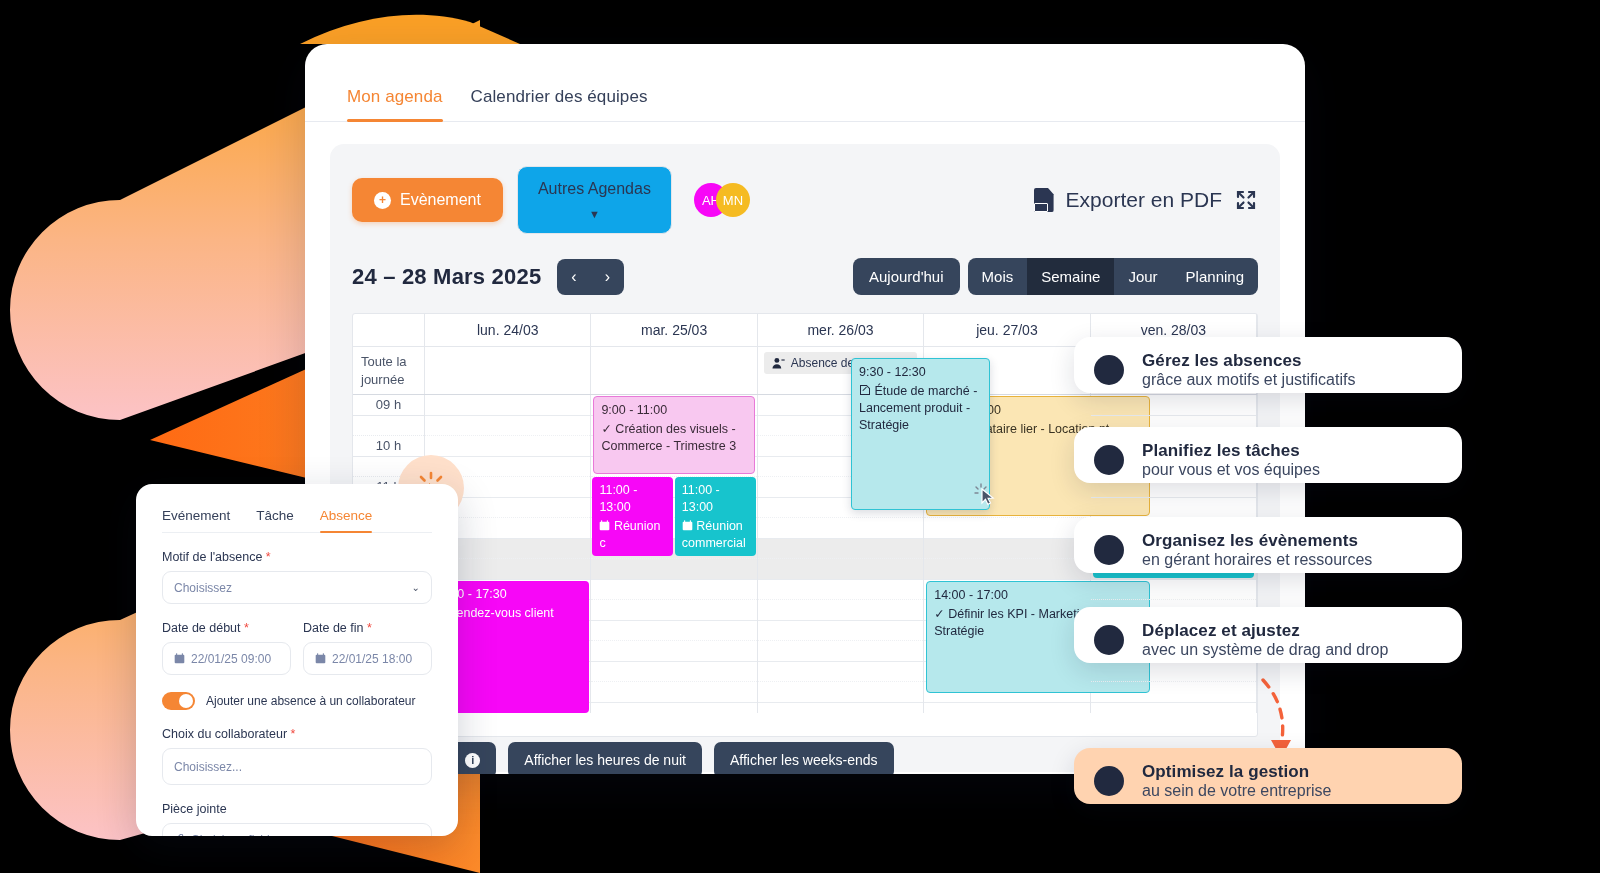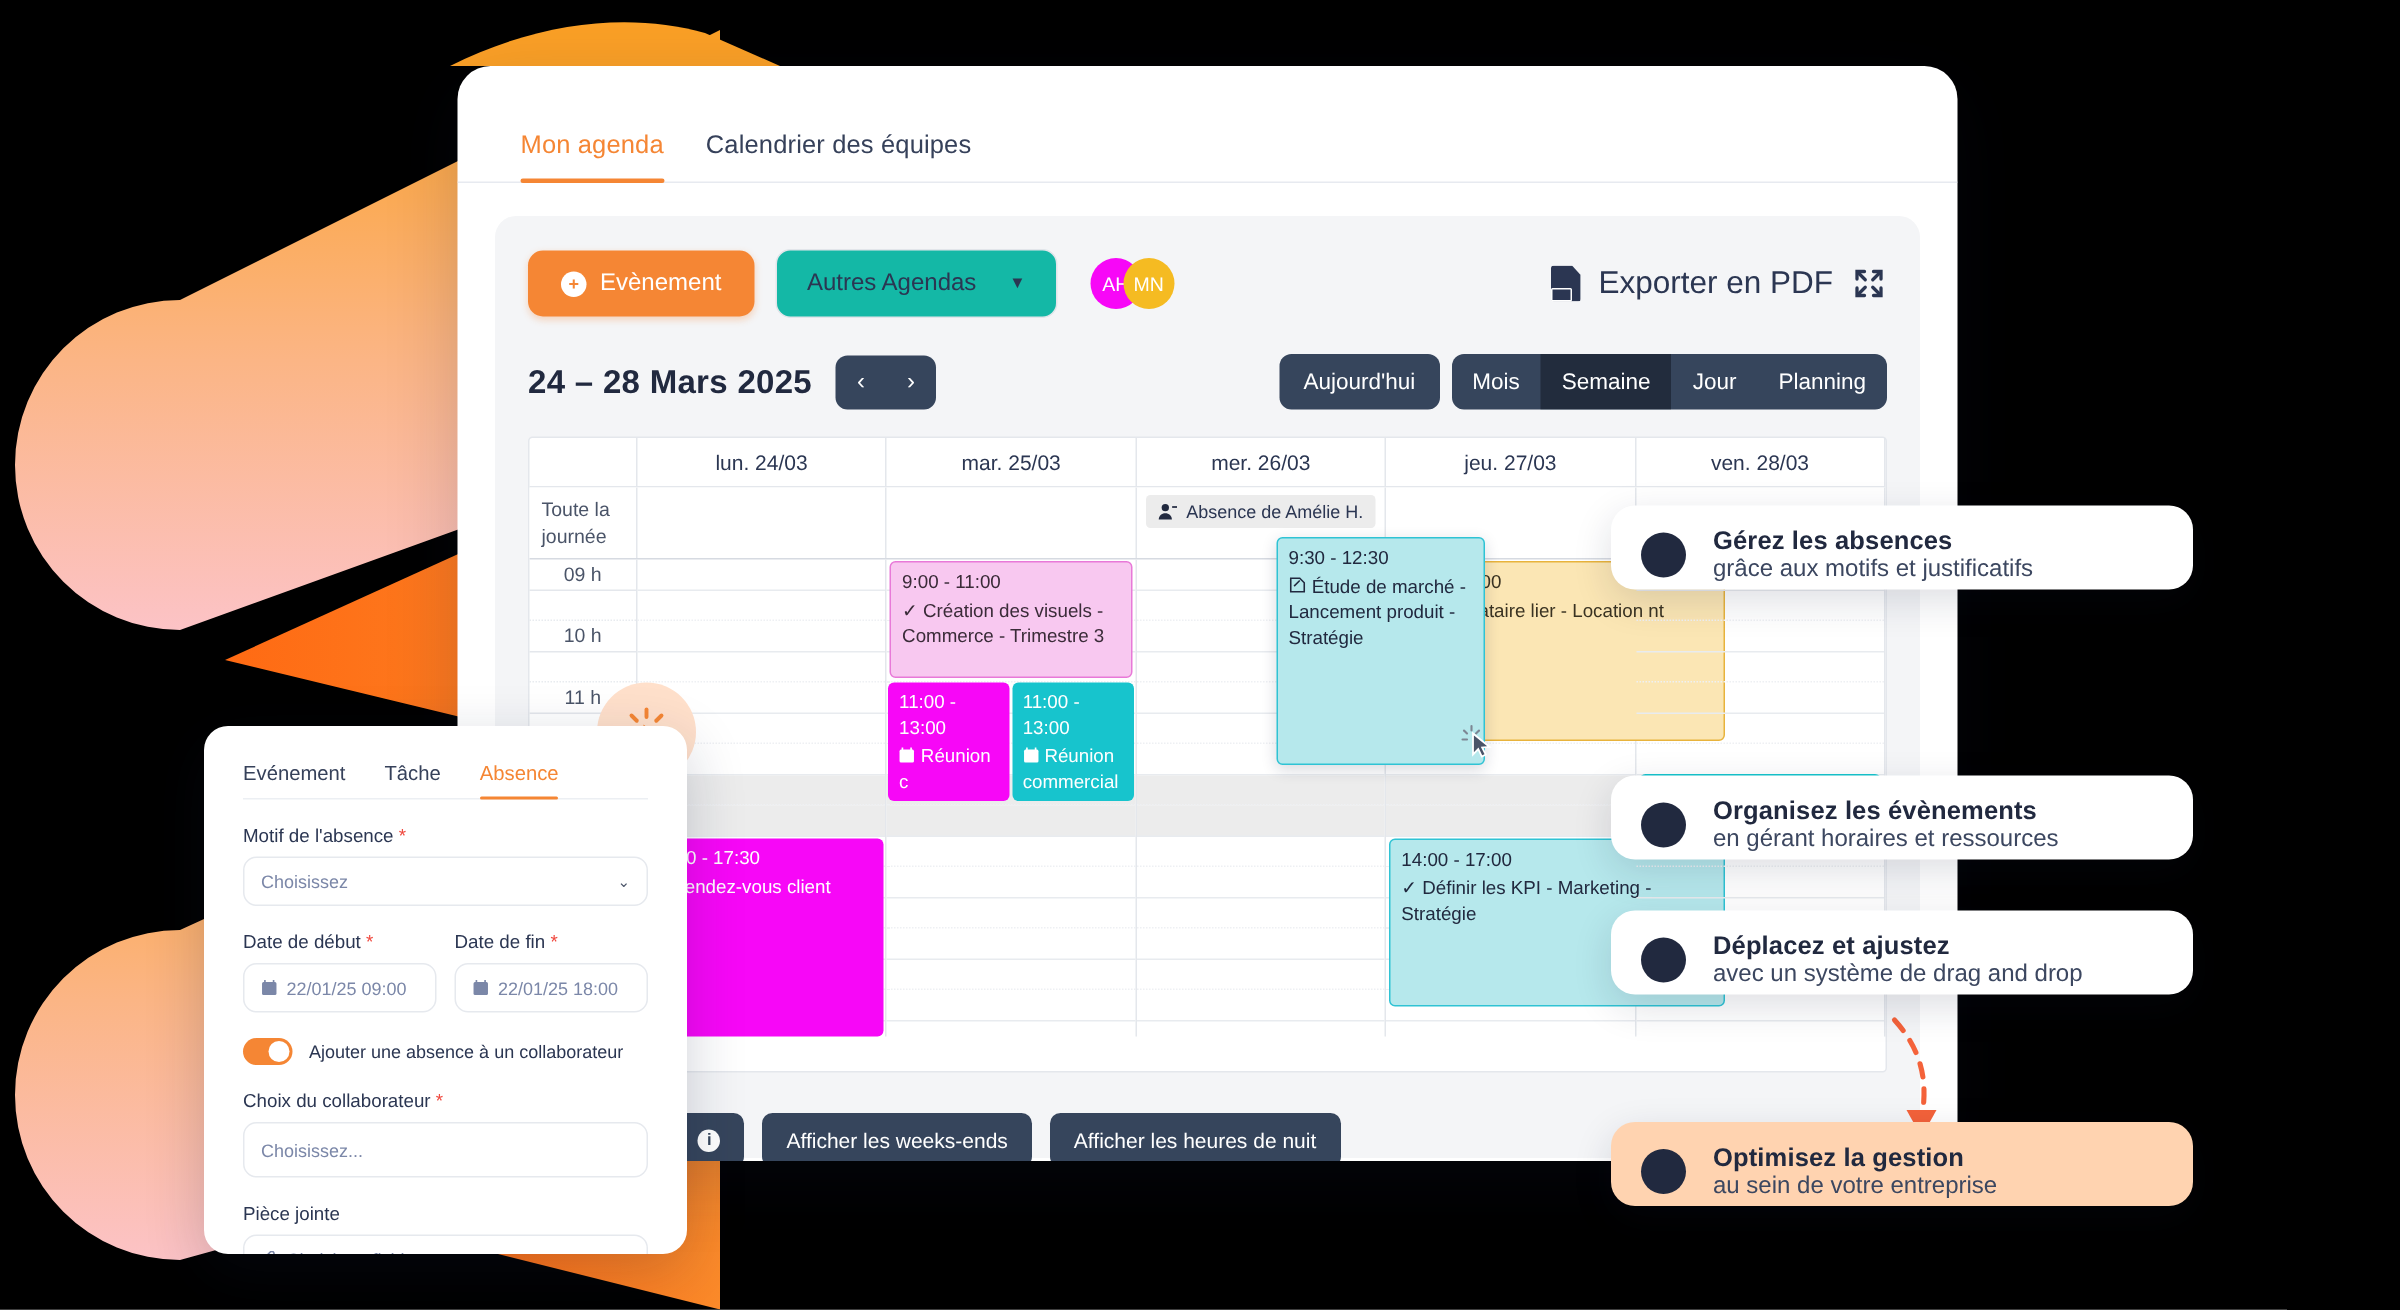--- a/index.html
+++ b/index.html
@@ -38,22 +38,22 @@
   .panel { margin: 22px 25px 0 25px; background:#f4f5f7; border-radius:14px 14px 0 0;
            height: 628px; padding: 22px 22px 0 22px; position:relative; }
 
   .toolbar-row { display:flex; align-items:center; gap:14px; }
   .btn-event { display:flex; align-items:center; gap:9px; background:#f58634; color:#fff;
                border:none; border-radius:10px; padding:13px 22px; font-size:16px; cursor:pointer;
                box-shadow:0 2px 5px rgba(245,134,52,.3); }
   .btn-event .plus-ico { width:17px; height:17px; border-radius:50%; background:#fff;
         display:inline-flex; align-items:center; justify-content:center; color:#f58634;
         font-size:12px; line-height:1; font-weight:bold; }
-  .btn-agendas { background:#14b8a6; border:1px solid #e2e5ea; border-radius:10px; padding:13px 20px;
-                 font-size:16px; color:#2b3652; cursor:pointer; display:flex; align-items:center; gap:22px; }
+  .btn-agendas { background:#0ea5e9; border:1px solid #e2e5ea; border-radius:10px; padding:13px 20px;
+                 font-size:16px; color:#2b3652; cursor:pointer; display:flex; align-items:center; gap:10px;flex-direction:column; }
   .caret { font-size:11px; }
 
   .avatars { display:flex; align-items:center; margin-left:8px; }
   .avatar { width:34px; height:34px; border-radius:50%; color:#fff; font-size:13px;
             display:flex; align-items:center; justify-content:center; }
   .avatar.a1 { background:#f707f7; }
   .avatar.a2 { background:#f5bb22; margin-left:-12px; }
 
   .export { margin-left:auto; display:flex; align-items:center; gap:12px; }
   .export-lbl { font-size:21px; color:#2b3652; cursor:pointer; }
@@ -460,22 +460,22 @@
             </div>
           </div>
         </div>
       </div>
 
       <div class="footer-btns">
         <button class="fbtn">
           <span>l'agenda EKIP</span>
           <span class="info-ico">i</span>
         </button>
+        <button class="fbtn">Afficher les heures de nuit</button>
         <button class="fbtn">Afficher les weeks-ends</button>
-        <button class="fbtn">Afficher les heures de nuit</button>
       </div>
     </div>
   </div>
 
   <div style="position:absolute; left:972px; top:480px; z-index:45;">
     <svg width="26" height="30" viewBox="0 0 26 30">
       <g stroke="#7d8694" stroke-width="1.4" stroke-linecap="round">
         <path d="M9 4 v3"></path>
           <path d="M4 7 l2 2"></path>
           <path d="M14 7 l-2 2"></path>
@@ -580,20 +580,27 @@
   </svg>
 
   <div class="callout" style="left:1074px; top:337px; width:388px;">
     <div class="dot"></div>
     <div>
       <div class="ctitle">Gérez les absences</div>
       <div class="csub">grâce aux motifs et justificatifs</div>
     </div>
   </div>
 
+  <div class="callout" style="left:1074px; top:427px; width:388px;">
+    <div class="dot"></div>
+    <div>
+      <div class="ctitle">Planifiez les tâches</div>
+      <div class="csub">pour vous et vos équipes</div>
+    </div>
+  </div>
 
   <div class="callout" style="left:1074px; top:517px; width:388px;">
     <div class="dot"></div>
     <div>
       <div class="ctitle">Organisez les évènements</div>
       <div class="csub">en gérant horaires et ressources</div>
     </div>
   </div>
 
   <div class="callout" style="left:1074px; top:607px; width:388px;">

